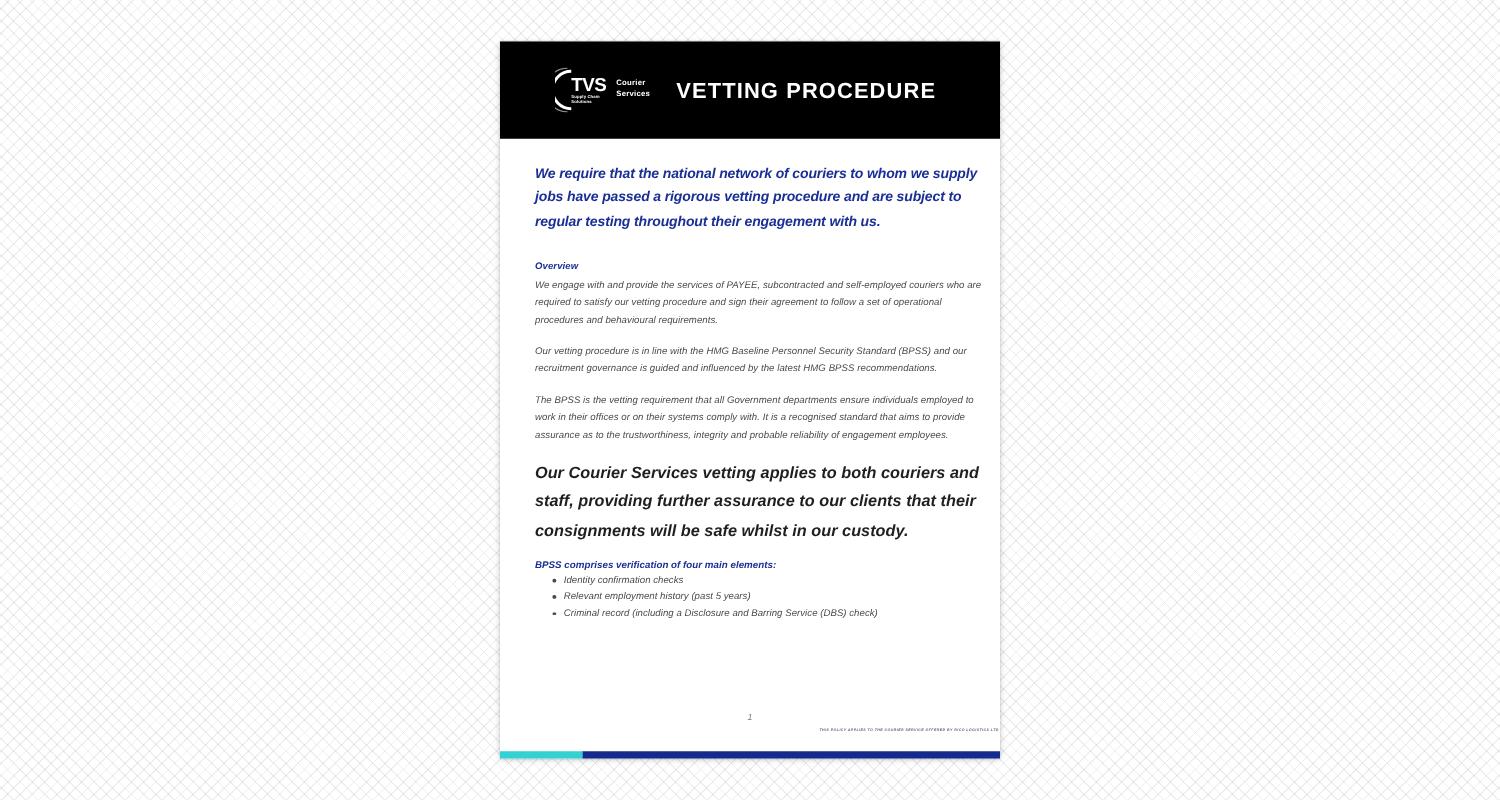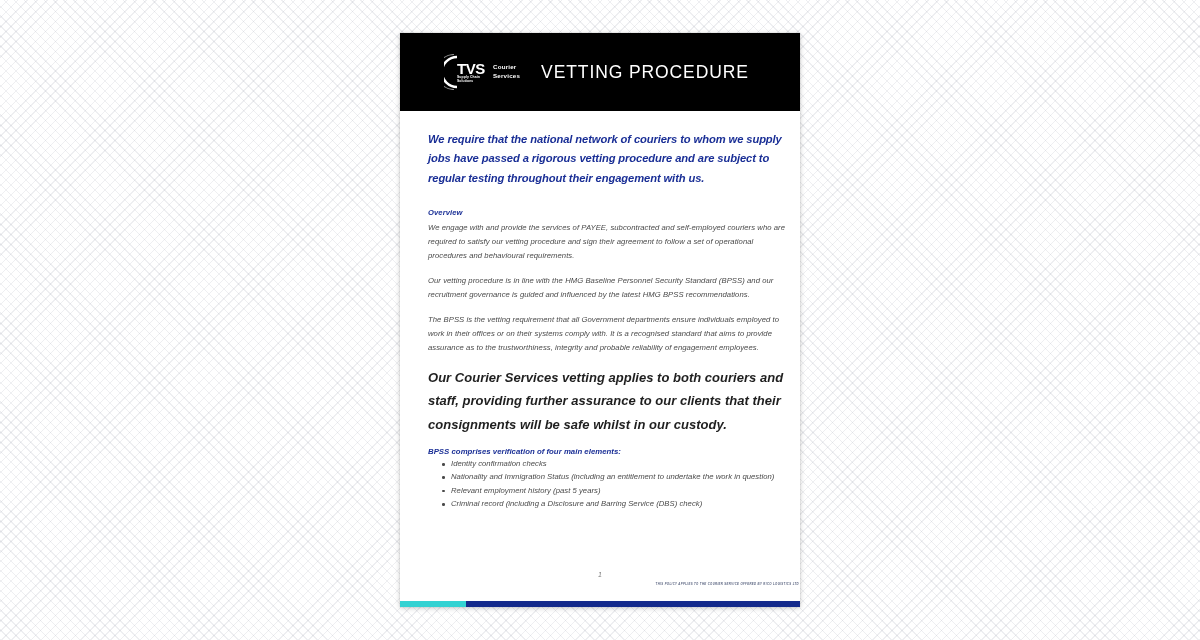--- a/index.html
+++ b/index.html
@@ -90,21 +90,21 @@
     font-weight: bold;
     color: #ffffff;
     line-height: 1.45;
     letter-spacing: 0.2px;
   }
 
   .doc-title {
     margin-left: 21px;
     color: #ffffff;
     font-size: 17.5px;
-    font-weight: normal;
+    font-weight: bold;
     letter-spacing: 0.9px;
   }
 
   
   .doc-body {
     padding: 19px 12px 0 28px;
     position: relative;
     height: calc(574px - 78px);
     font-style: italic;
   }
@@ -264,21 +264,20 @@
       <p class="para">We engage with and provide the services of PAYEE, subcontracted and self-employed couriers who are required to satisfy our vetting procedure and sign their agreement to follow a set of operational procedures and behavioural requirements.</p>
       <p class="para">Our vetting procedure is in line with the HMG Baseline Personnel Security Standard (BPSS) and our recruitment governance is guided and influenced by the latest HMG BPSS recommendations.</p>
       <p class="para">The BPSS is the vetting requirement that all Government departments ensure individuals employed to work in their offices or on their systems comply with. It is a recognised standard that aims to provide assurance as to the trustworthiness, integrity and probable reliability of engagement employees.</p>
 
       <p class="bold-note">Our Courier Services vetting applies to both couriers and staff, providing further assurance to our clients that their consignments will be safe whilst in our custody.</p>
 
       <div class="list-heading">BPSS comprises verification of four main elements:</div>
 
       <ul class="bullets">
         <li>Identity confirmation checks</li>
-        <li>Nationality and Immigration Status (including an entitlement to undertake the work in question)</li>
         <li>Relevant employment history (past 5 years)</li>
         <li>Criminal record (including a Disclosure and Barring Service (DBS) check)</li>
       </ul>
 
       <div class="doc-footer">
         <div class="page-number">1</div>
         <div class="footer-note">THIS POLICY APPLIES TO THE COURIER SERVICE OFFERED BY RICO LOGISTICS LTD</div>
         <div class="footer-bars">
           <div class="bar-accent"></div>
           <div class="bar-main"></div>

